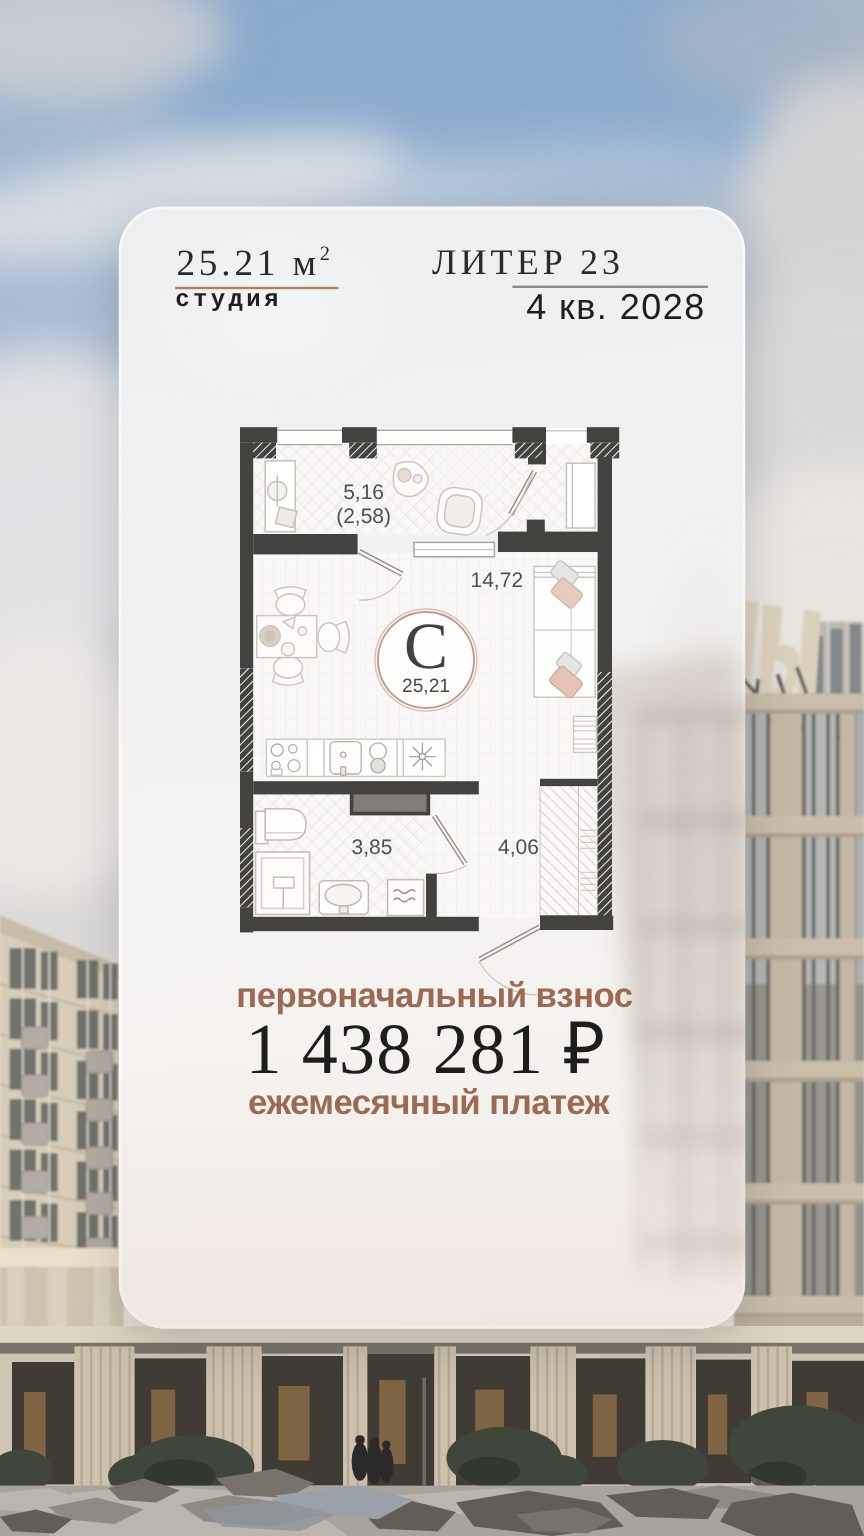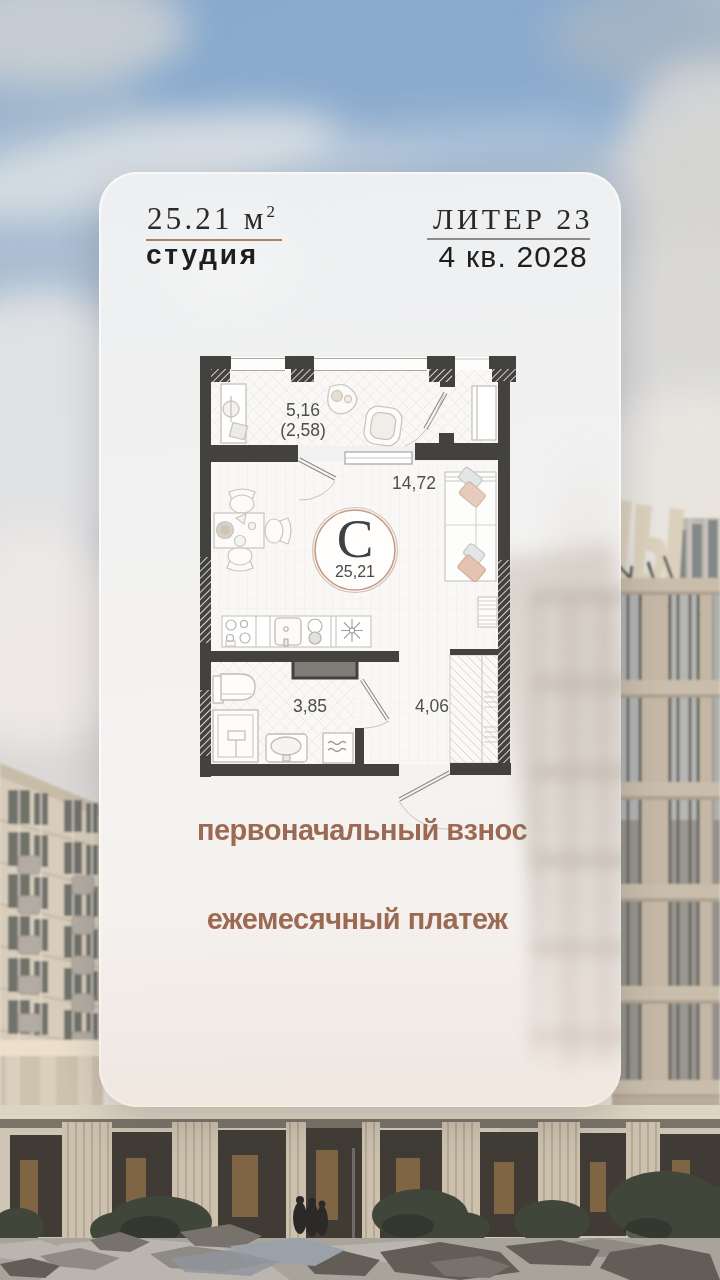--- a/index.html
+++ b/index.html
@@ -325,23 +325,23 @@
 
 <div style="position:absolute;left:0;bottom:-30px;width:100%;height:240px;background:linear-gradient(to top,rgba(236,222,211,0.55),rgba(236,222,211,0));"></div>
 
 <div style="position:absolute;left:-20px;top:-20px;width:300px;height:220px;background:radial-gradient(closest-side,rgba(255,255,255,0.32),rgba(255,255,255,0) 80%);filter:blur(10px);"></div>
 </div>
 
 <div class="abs hdr-serif" style="left:147px;top:202px;font-size:31px;line-height:1.1;letter-spacing:3.2px;">25.21 <span>м</span><span style="font-size:17px;letter-spacing:0;position:relative;top:-12px;">2</span></div>
 
 <div class="abs" style="left:146px;top:239px;width:136px;height:2px;background:#ad8160;"></div>
 
-<div class="abs" style="left:146px;top:239px;font-size:28px;letter-spacing:2.8px;font-weight:bold;color:#1e1e1e;">студия</div>
-
-<div class="abs hdr-serif" style="left:360px;top:202px;width:233px;text-align:right;font-size:30px;line-height:1.1;letter-spacing:3.4px;">ЛИТЕР 23</div>
+<div class="abs" style="left:146px;top:239px;font-size:20px;letter-spacing:2.8px;font-weight:bold;color:#1e1e1e;font-family:Liberation Mono, monospace;">студия</div>
+
+<div class="abs hdr-serif" style="left:360px;top:202px;width:233px;font-size:30px;line-height:1.1;letter-spacing:3.4px;">ЛИТЕР 23</div>
 
 <div class="abs" style="left:427px;top:238px;width:163px;height:2px;background:#8c8c8c;"></div>
 
 <div class="abs" style="left:360px;top:240px;width:228px;text-align:right;font-size:30px;letter-spacing:1.2px;font-weight:normal;color:#1e1e1e;">4 кв. 2028</div>
 
 
 <svg class="abs" id="plan" style="left:190px;top:350px;" width="340" height="490" viewBox="190 350 340 490">
 <defs>
   <pattern id="pvert" width="9.5" height="9.5" patternUnits="userSpaceOnUse">
     <rect width="9.5" height="9.5" fill="#f9f8f6"></rect>
@@ -580,17 +580,18 @@
   <text x="303" y="416" font-size="17.5">5,16</text>
   <text x="303" y="436" font-size="17.5">(2,58)</text>
   <text x="414" y="489" font-size="17.5">14,72</text>
   <text x="310" y="712" font-size="17.5">3,85</text>
   <text x="432" y="712" font-size="17.5">4,06</text>
 </g>
 </svg>
 
 <div class="abs ctr brown" style="left:101px;top:814px;font-size:29px;letter-spacing:-0.5px;font-weight:bold;">первоначальный взнос</div>
 
+<div class="abs ctr big" style="left:94px;top:830px;font-size:60px;letter-spacing:1px;">1 438 281 ₽</div>
 
 <div class="abs ctr brown" style="left:96px;top:903px;font-size:29px;letter-spacing:-0.5px;font-weight:bold;">ежемесячный платеж</div>
 
 
 </div>
 
 </body></html>

